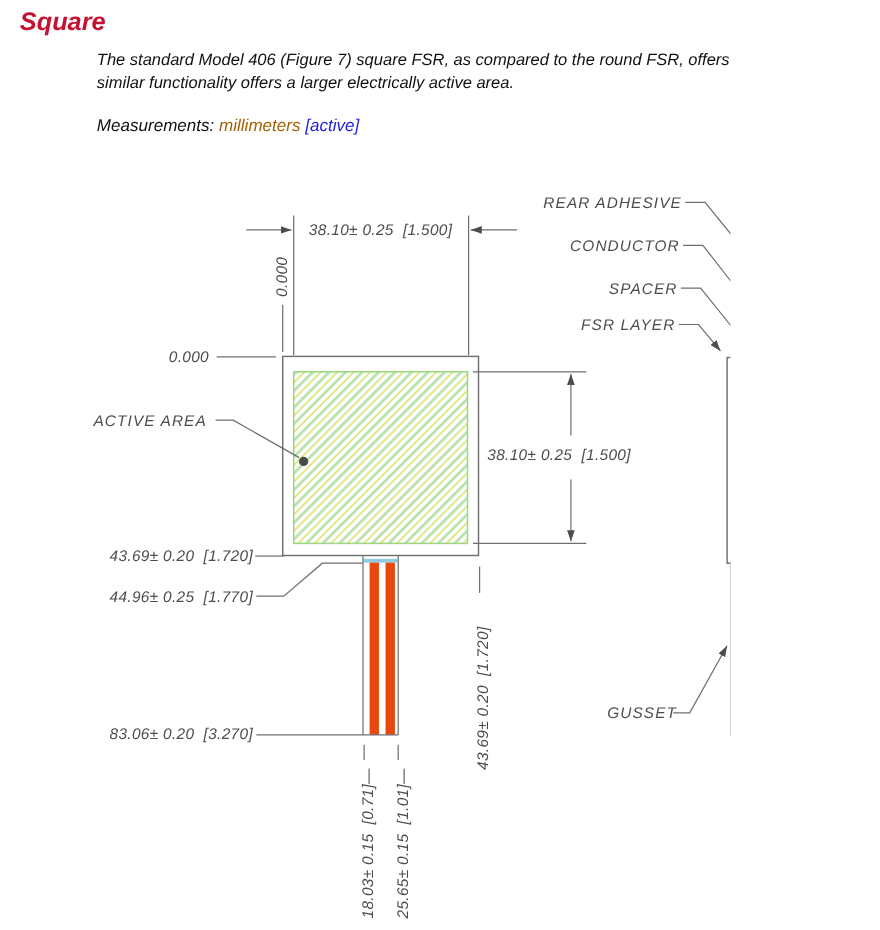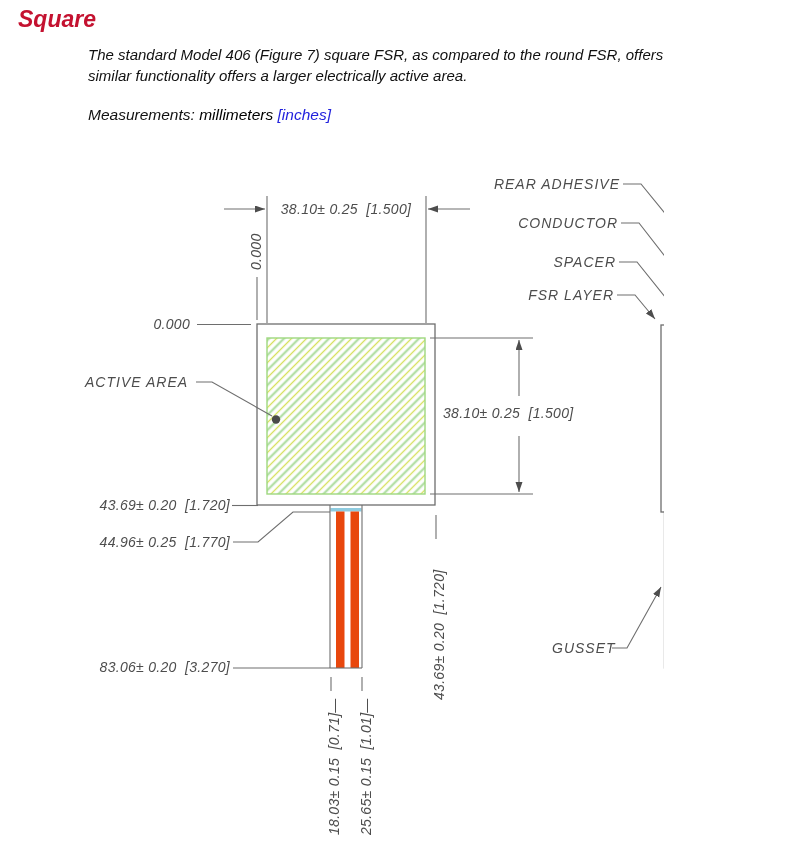--- a/index.html
+++ b/index.html
@@ -1,42 +1,42 @@
 <!DOCTYPE html>
 <html><head>
 <meta charset="utf-8">
 <style>
   html,body{margin:0;padding:0;background:#ffffff;}
   .page{position:relative;width:664px;height:845px;background:#fff;overflow:hidden;
         font-family:"Liberation Sans",sans-serif;font-style:italic;}
   .title{position:absolute;left:18px;top:6px;font-size:23px;font-weight:bold;color:#c41230;}
   .intro{position:absolute;left:88px;top:44px;font-size:15px;color:#111;line-height:21px;}
   .measure{position:absolute;left:88px;top:106px;font-size:15.5px;color:#111;}
-  .measure .mm{color:#000000;}
+  .measure .mm{color:#a16207;}
   .measure .inch{color:#2222dd;}
   svg.drawing{position:absolute;left:0;top:140px;}
   svg text{font-family:"Liberation Sans",sans-serif;font-size:14px;fill:#4d4d4d;
            white-space:pre;letter-spacing:0.3px;}
   svg text.layer-label{letter-spacing:1px;}
   .ln{stroke:#6e6e6e;stroke-width:1.1;fill:none;}
   .outline{stroke:#6e6e6e;stroke-width:1.3;fill:#ffffff;}
 </style>
 </head>
 <body>
 
 <div class="page">
 
   <div class="title">Square</div>
 
   <div class="intro">
     <div>The standard Model 406 (Figure 7) square FSR, as compared to the round FSR, offers</div>
     <div>similar functionality offers a larger electrically active area.</div>
   </div>
 
-  <div class="measure"><span>Measurements: </span><span class="mm">millimeters</span><span> </span><span class="inch">[inches]</span></div>
+  <div class="measure"><span>Measurements: </span><span class="mm">millimeters</span><span> </span><span class="inch">[active]</span></div>
 
   <svg class="drawing" width="800" height="705" viewBox="0 0 800 705">
     <defs>
       <marker id="arr" orient="auto" markerUnits="userSpaceOnUse" markerWidth="12" markerHeight="9" refX="10" refY="3.5">
         <path d="M0,0 L10,3.5 L0,7 z" fill="#4d4d4d"></path>
       </marker>
       <pattern id="hatchActive" patternUnits="userSpaceOnUse" width="10.6" height="10.6" patternTransform="rotate(45)">
         <rect width="10.6" height="10.6" fill="#ffffff"></rect>
         <line x1="2" y1="-1" x2="2" y2="11.6" stroke="#b5e0a8" stroke-width="2.4"></line>
         <line x1="7.3" y1="-1" x2="7.3" y2="11.6" stroke="#d5e05a" stroke-width="1.3"></line>

